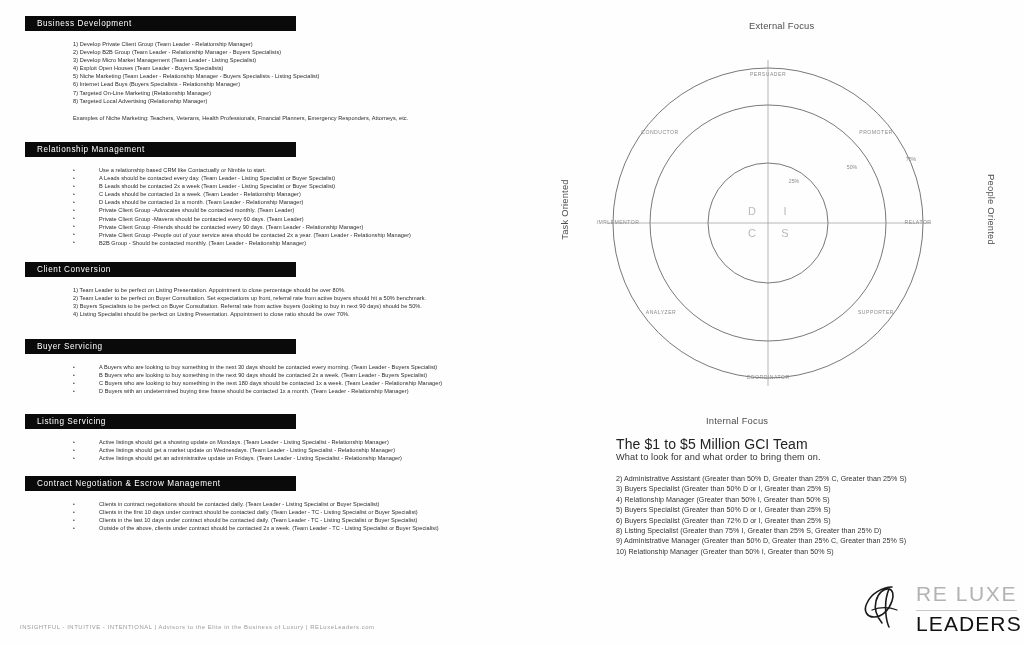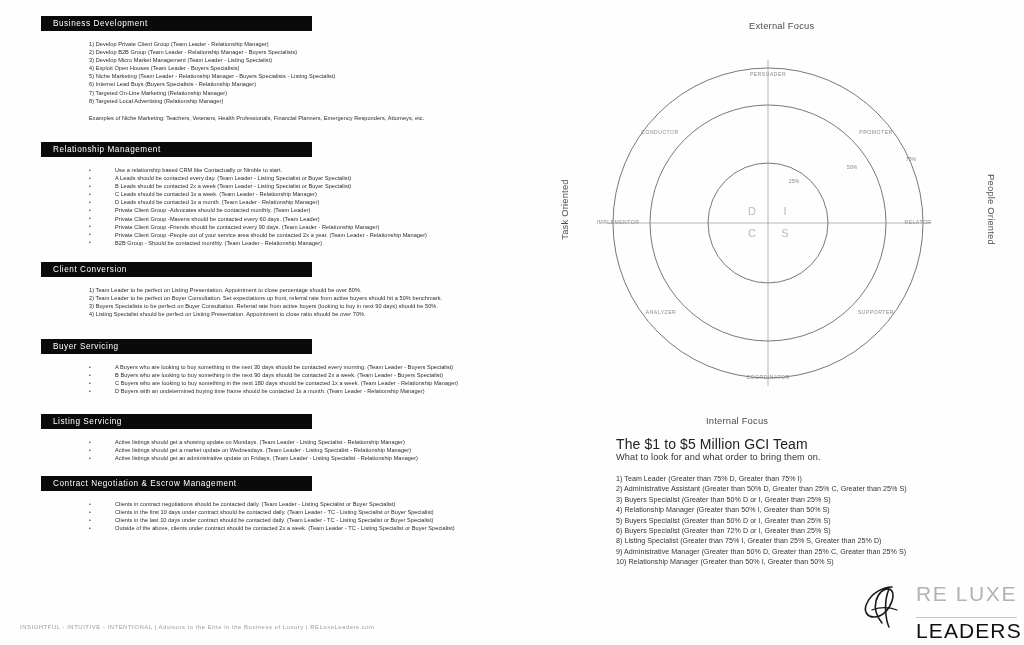--- a/index.html
+++ b/index.html
@@ -12,21 +12,21 @@
     width: 1024px;
     height: 645px;
     background: #fefefe;
     font-family: "Liberation Sans", sans-serif;
     overflow: hidden;
   }
 
   
   #left-col {
     position: absolute;
-    left: 16px; top: 0;
+    left: 0; top: 0;
     width: 560px; height: 645px;
   }
   .section {
     position: absolute;
     left: 25px;
     width: 520px;
   }
   .section-bar {
     width: 271px;
     background: #0a0a0a;
@@ -98,21 +98,21 @@
   }
   #logo-mark { position: absolute; left: 0; top: 2px; }
   #logo-text { position: absolute; left: 58px; top: 0px; }
   #logo-re-luxe {
     font-size: 21px;
     letter-spacing: 1.6px;
     color: #b3b3b3;
     line-height: 23px;
     font-family: "Liberation Sans", sans-serif;
     border-bottom: 1px solid #c9c9c9;
-    padding-bottom: 12px;
+    padding-bottom: 5px;
     display: inline-block;
   }
   #logo-leaders {
     font-size: 21px;
     letter-spacing: 1.1px;
     color: #111111;
     font-weight: normal;
     line-height: 23px;
     display: block;
     margin-top: 1px;
@@ -293,21 +293,20 @@
     <div class="axis-label-outer" id="label-external">External Focus</div>
     <div class="axis-label-outer" id="label-internal">Internal Focus</div>
     <div class="axis-label-outer" id="label-task">Task Oriented</div>
     <div class="axis-label-outer" id="label-people">People Oriented</div>
   </div>
 
   <div id="gci">
     <div id="gci-title">The $1 to $5 Million GCI Team</div>
     <div id="gci-subtitle">What to look for and what order to bring them on.</div>
     <ul id="gci-list">
-        <li>1) Team Leader (Greater than 75% D, Greater than 75% I)</li>
         <li>2) Administrative Assistant (Greater than 50% D, Greater than 25% C, Greater than 25% S)</li>
         <li>3) Buyers Specialist (Greater than 50% D or I, Greater than 25% S)</li>
         <li>4) Relationship Manager (Greater than 50% I, Greater than 50% S)</li>
         <li>5) Buyers Specialist (Greater than 50% D or I, Greater than 25% S)</li>
         <li>6) Buyers Specialist (Greater than 72% D or I, Greater than 25% S)</li>
         <li>8) Listing Specialist (Greater than 75% I, Greater than 25% S, Greater than 25% D)</li>
         <li>9) Administrative Manager (Greater than 50% D, Greater than 25% C, Greater than 25% S)</li>
         <li>10) Relationship Manager (Greater than 50% I, Greater than 50% S)</li>
       </ul>
   </div>

